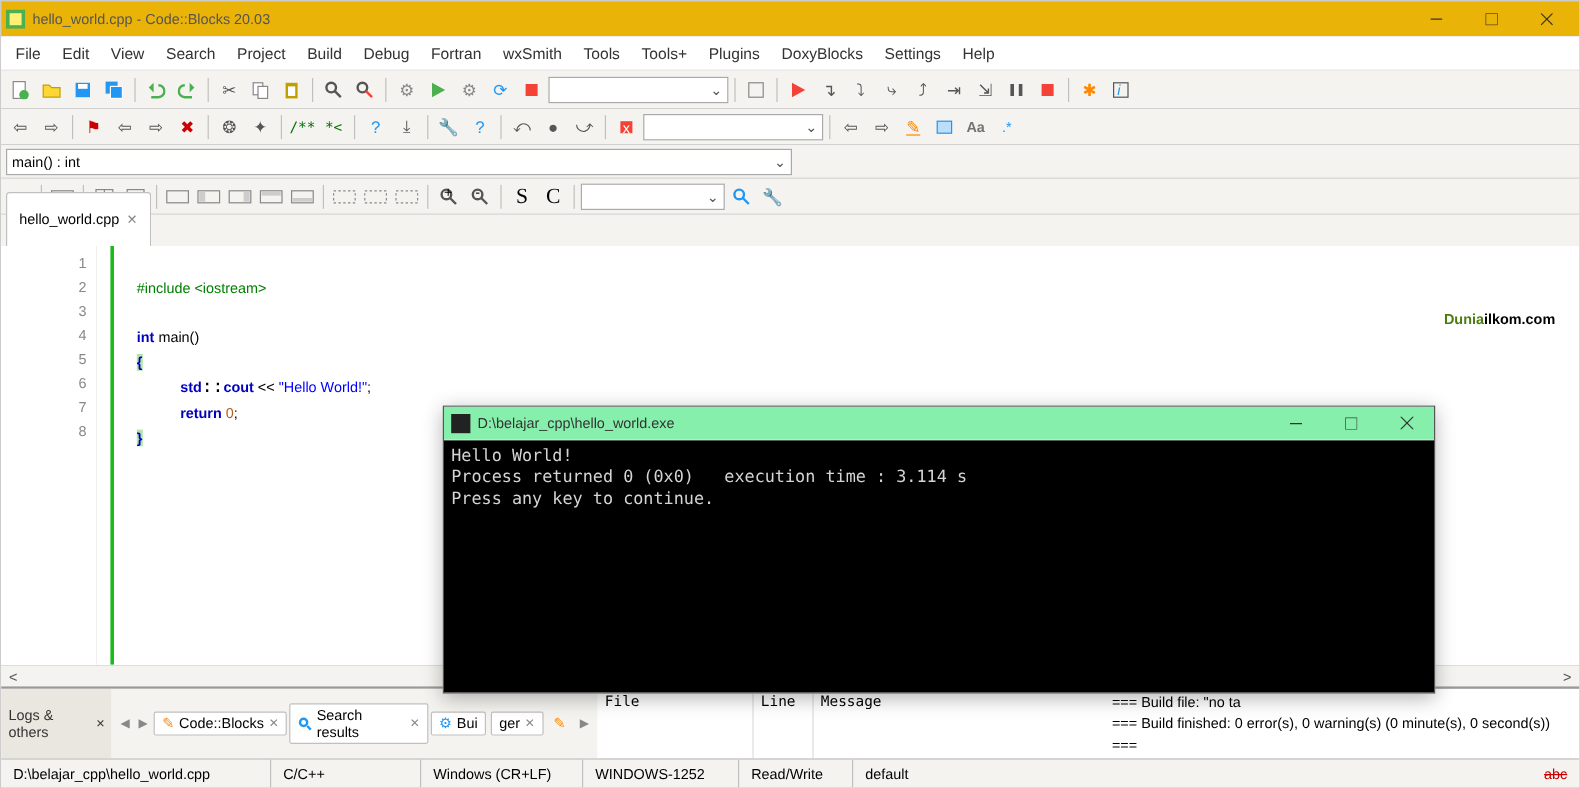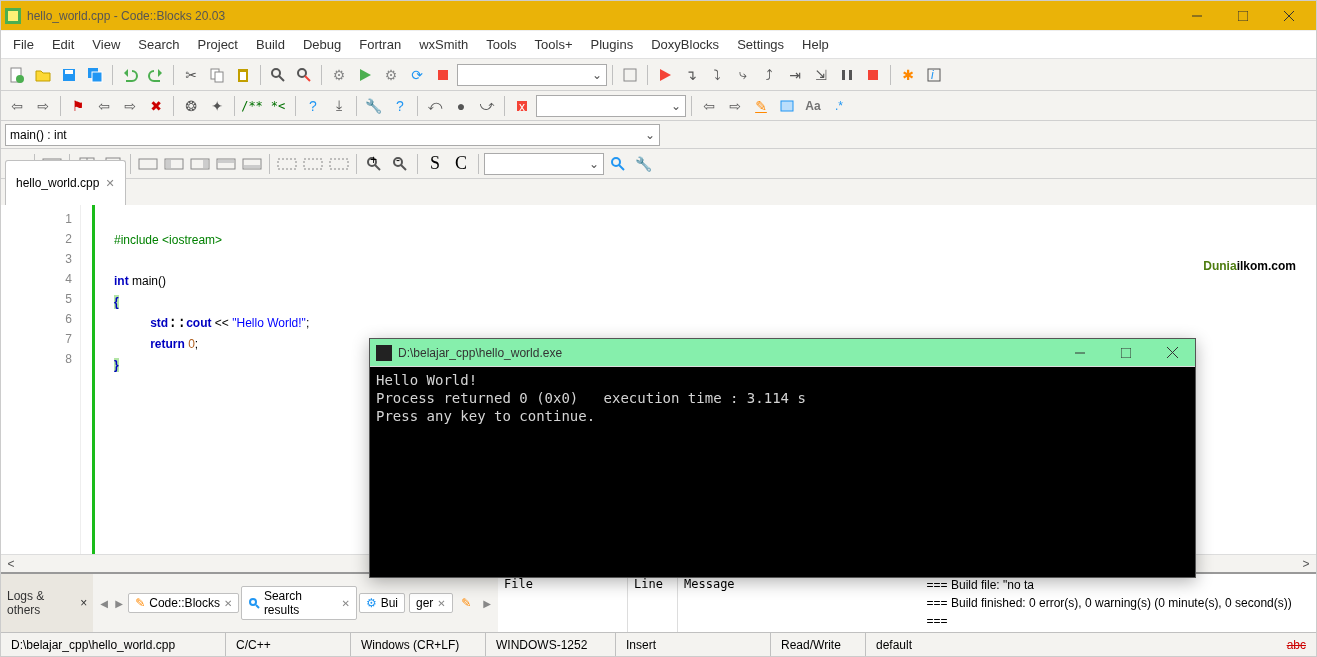--- a/index.html
+++ b/index.html
@@ -532,21 +532,20 @@
       <div style="padding-left:180px">=== Build file: "no ta</div>
       <div style="padding-left:180px">=== Build finished: 0 error(s), 0 warning(s)  (0 minute(s), 0 second(s)) ===</div>
     </div>
   </div>
 
   <div class="statusbar">
     <div class="statcell" style="width:225px">D:\belajar_cpp\hello_world.cpp</div>
     <div class="statcell" style="width:125px">C/C++</div>
     <div class="statcell" style="width:135px">Windows (CR+LF)</div>
     <div class="statcell" style="width:130px">WINDOWS-1252</div>
-    <div class="statcell" style="width:155px">Insert</div>
     <div class="statcell" style="width:95px">Read/Write</div>
     <div class="statcell" style="flex:1;border-right:none">default</div>
     <div class="statcell" style="border:none">
         <span style="color:#c00;text-decoration:line-through">abc</span>
       </div>
   </div>
 </div>
 
 <div class="console">
   <div class="ctitle">

